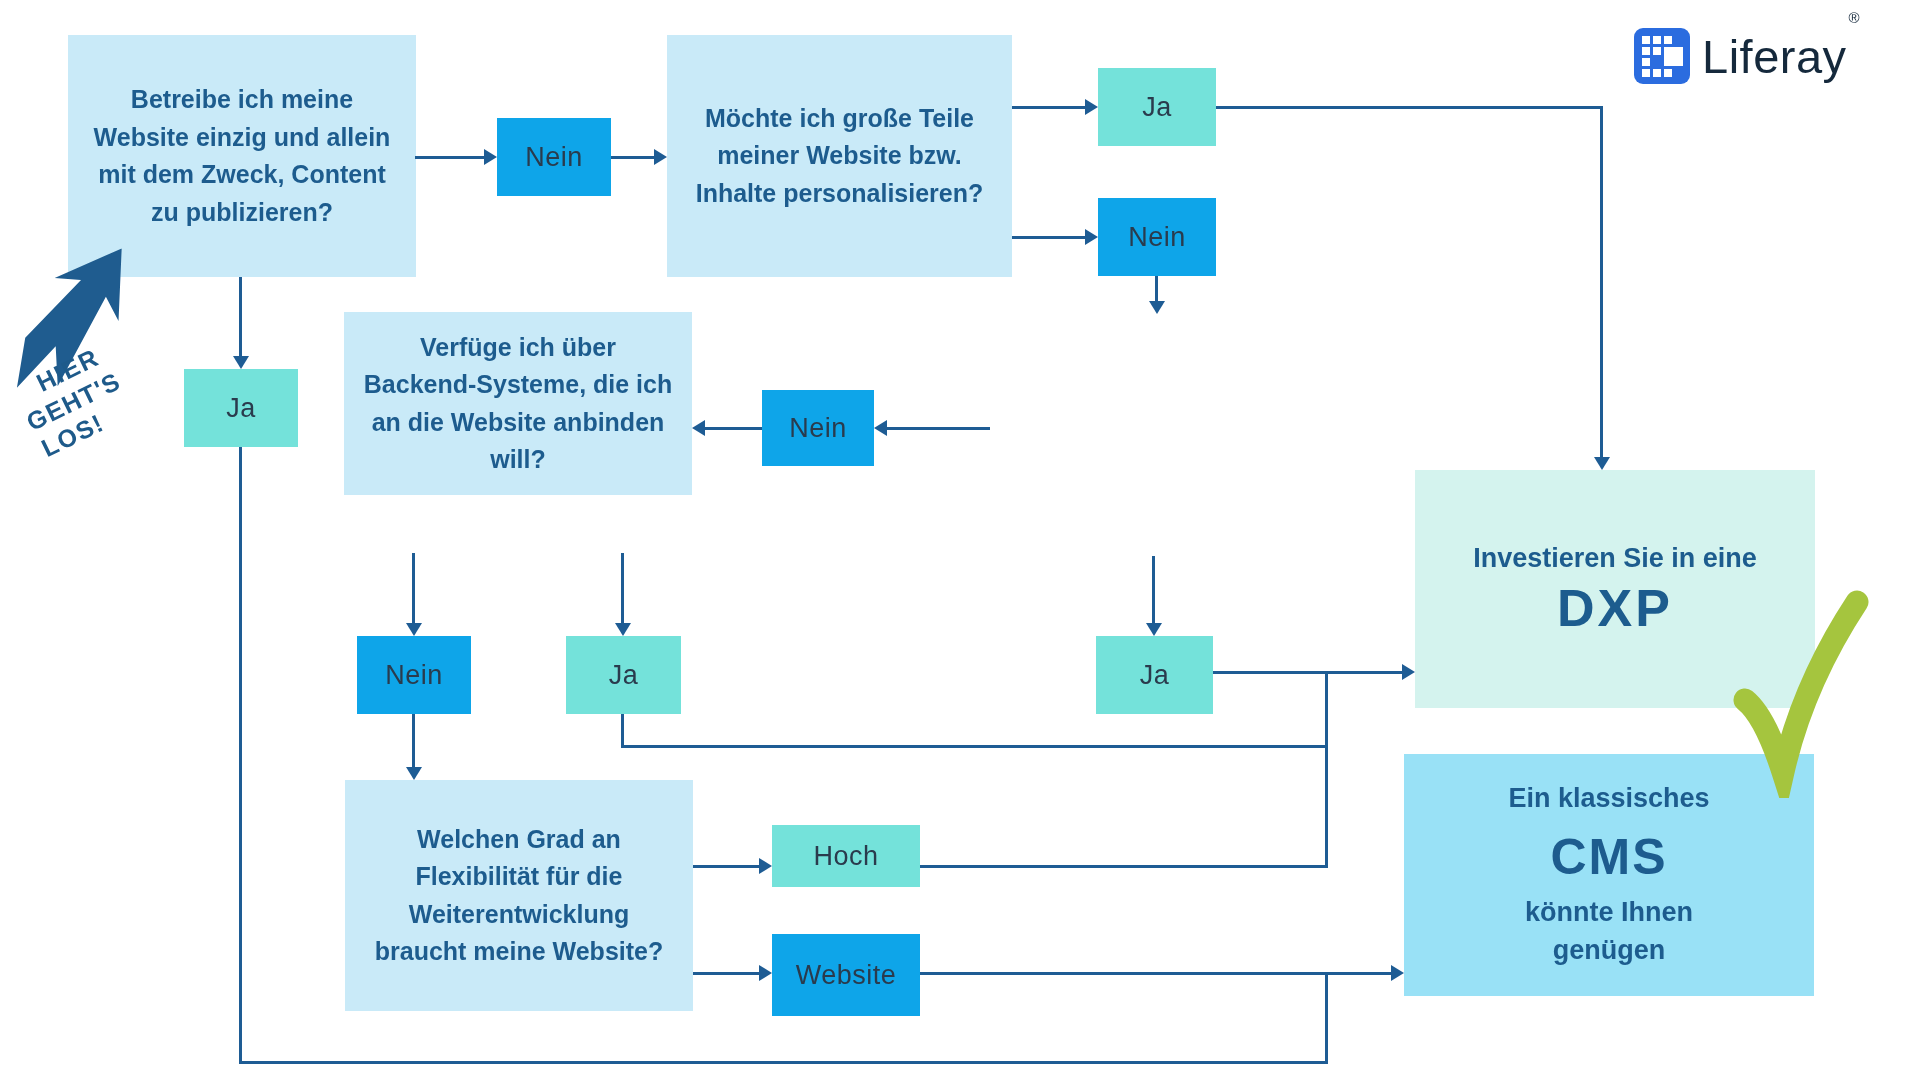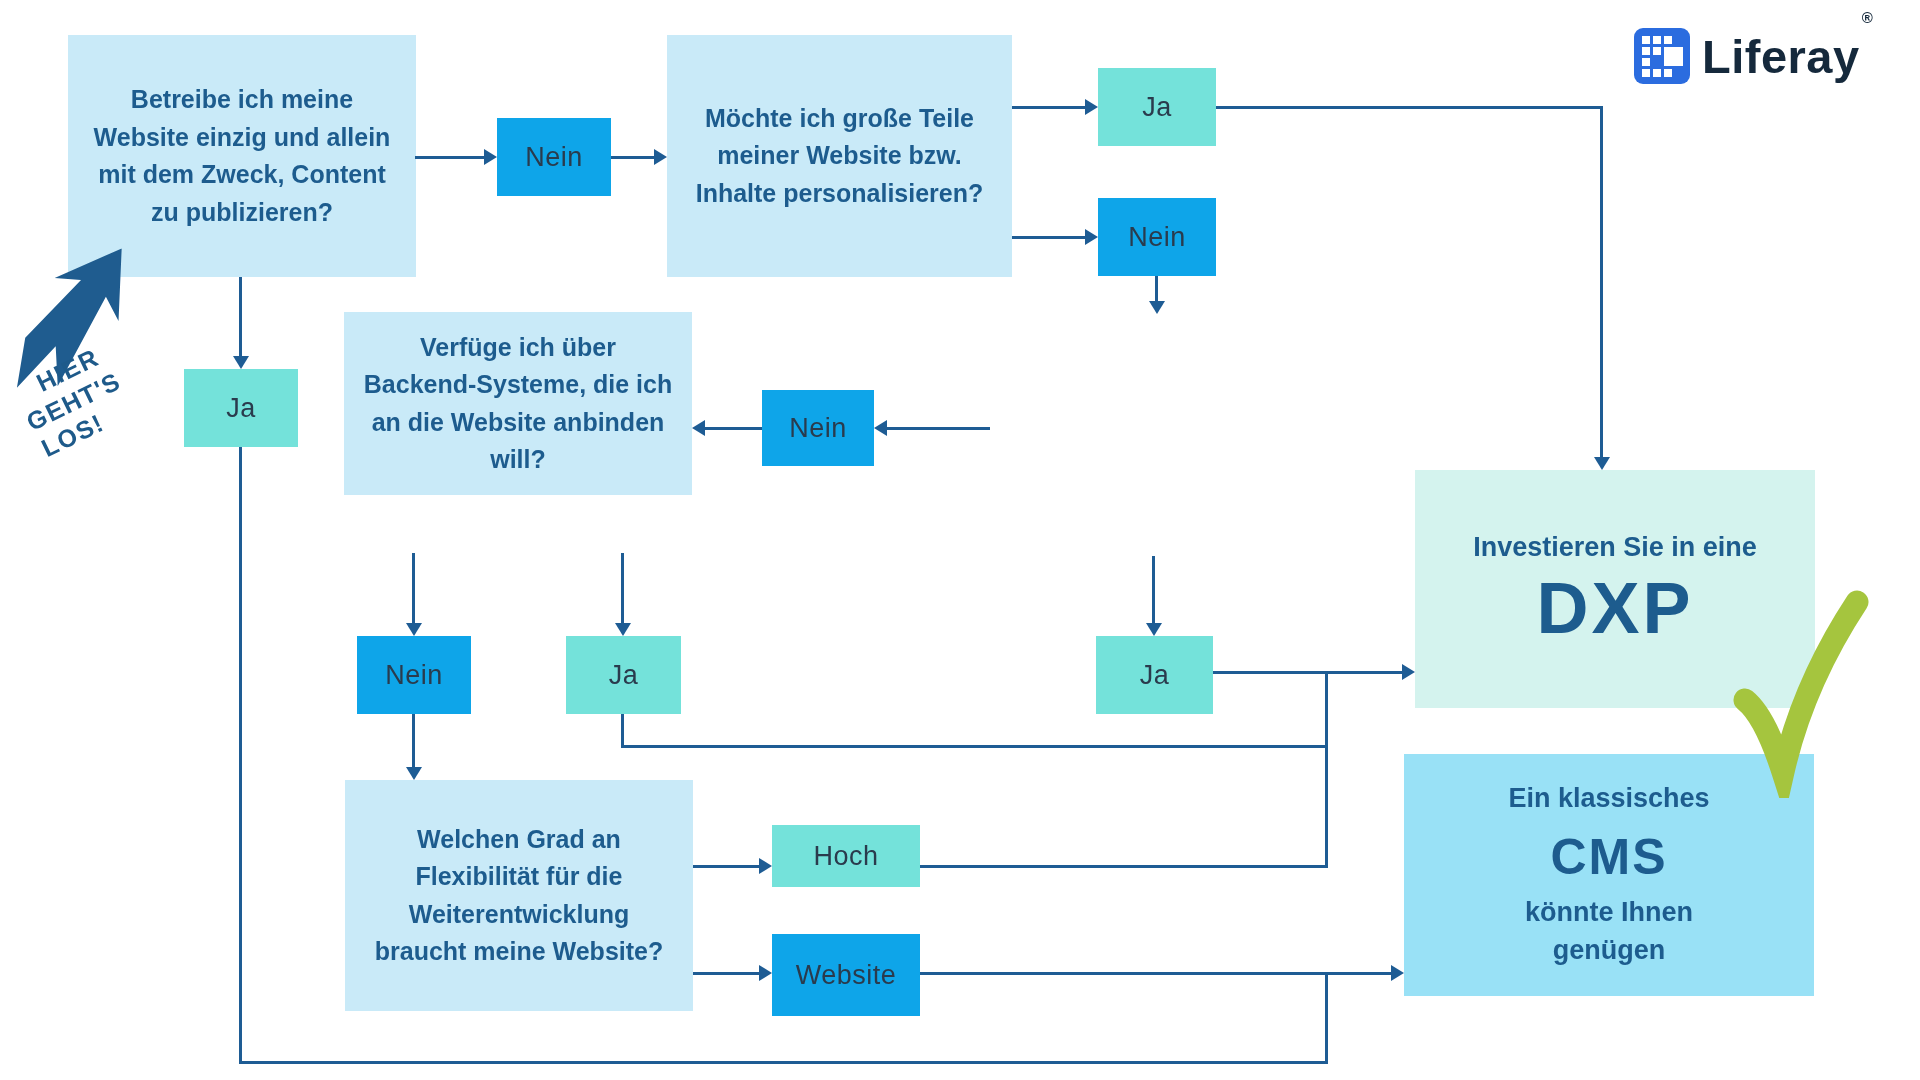--- a/index.html
+++ b/index.html
@@ -9,33 +9,33 @@
         text-align:center;color:#1d5c8e;font-weight:bold;font-size:25px;line-height:1.5;padding:0 18px;box-sizing:border-box;}
   .ans{position:absolute;display:flex;align-items:center;justify-content:center;text-align:center;
        color:#2a3b4d;font-size:27px;letter-spacing:.5px;}
   .ans-no{background:#0ea5e9;}
   .ans-yes{background:#74e2da;}
   .res{position:absolute;display:flex;flex-direction:column;align-items:center;justify-content:center;
        text-align:center;color:#1d5c8e;font-weight:bold;box-sizing:border-box;}
   .res-dxp{background:#d4f3ee;}
   .res-cms{background:#99e1f6;}
   .res .small{font-size:27px;line-height:1.4;}
-  .res .big-dxp{font-size:72px;letter-spacing:3px;}
+  .res .big-dxp{font-size:52px;letter-spacing:3px;}
   .res .big-cms{font-size:50px;letter-spacing:2px;margin:10px 0 8px 0;}
   .ln{position:absolute;background:#1e5c94;}
   .ah{position:absolute;width:0;height:0;border:8px solid transparent;}
   .ah-r{border-left:13px solid #1e5c94;border-right:0;}
   .ah-l{border-right:13px solid #1e5c94;border-left:0;}
   .ah-d{border-top:13px solid #1e5c94;border-bottom:0;}
   .start-label{position:absolute;left:8px;top:382px;transform:rotate(-26deg);transform-origin:left top;
        color:#1e5a8a;font-weight:bold;font-size:25px;letter-spacing:1.5px;line-height:1.22;text-align:left;}
   .start-label div:nth-child(1){margin-left:26px;}
   .start-label div:nth-child(3){margin-left:2px;}
   .logo{position:absolute;left:1634px;top:28px;display:flex;align-items:center;gap:12px;}
-  .logo-word{font-size:47px;color:#15293c;font-weight:700;letter-spacing:.5px;}
+  .logo-word{font-size:47px;color:#15293c;font-weight:400;letter-spacing:.5px;}
   .logo-reg{font-size:15px;color:#15293c;vertical-align:top;position:relative;top:-20px;left:2px;}
 </style>
 </head>
 <body>
 
 <div id="stage">
 
   <div class="qbox" style="left:68px;top:35px;width:348px;height:242px;">
       <span>Betreibe ich meine Website einzig und allein mit dem Zweck, Content zu publizieren?</span>
     </div>

